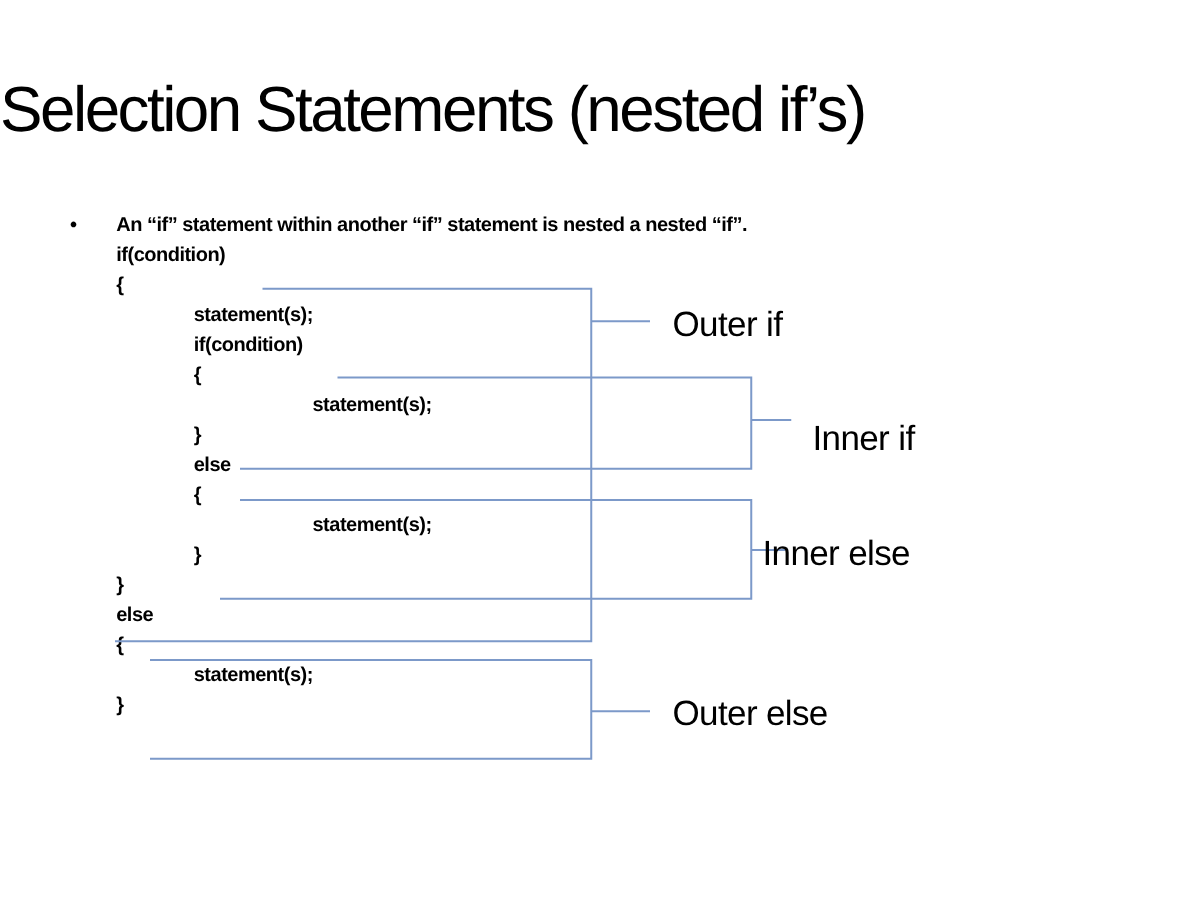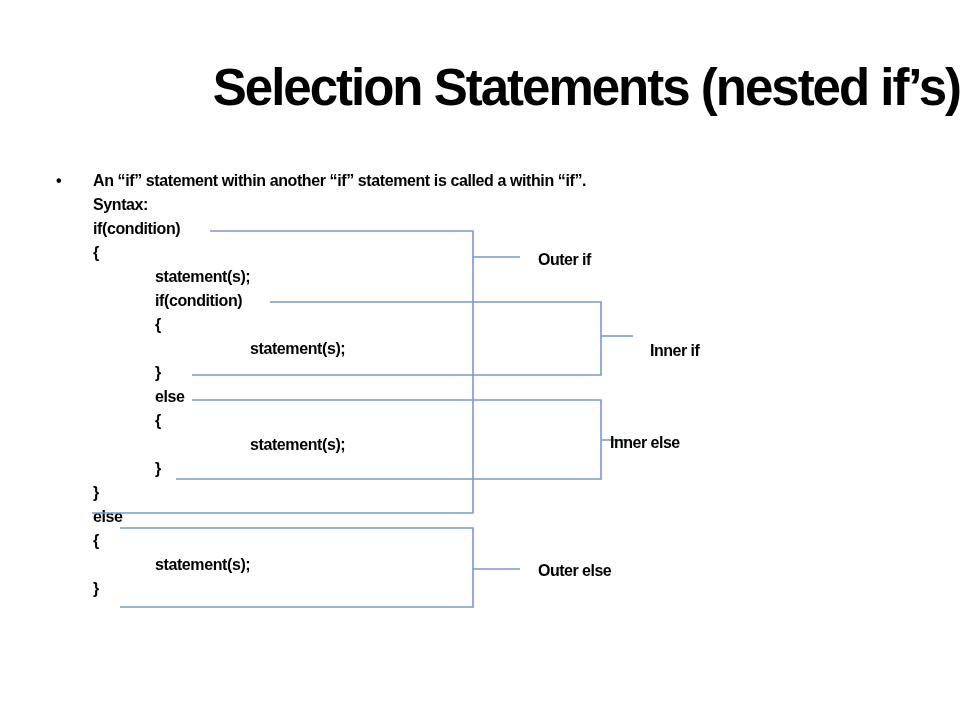--- a/index.html
+++ b/index.html
@@ -12,23 +12,23 @@
     width:960px;height:720px;
     background:var(--bg-color);
     position:relative;
     overflow:hidden;
     font-family:"Liberation Sans", sans-serif;
     color:var(--text-color);
   }
   .slide-title{
     position:absolute;
     top:58px;left:0;width:960px;
-    text-align:right;
+    text-align:left;
     font-size:51px;
-    font-weight:bold;
+    font-weight:normal;
     letter-spacing:-2px;
     white-space:nowrap;
   }
   .bullet-marker{
     position:absolute;
     left:56px;top:169px;
     height:24px;line-height:24px;
     font-size:16px;font-weight:bold;
   }
   .textblock{
@@ -47,41 +47,40 @@
   .overlay{
     position:absolute;left:0;top:0;
   }
   .bracket, .tick{
     fill:none;
     stroke:var(--line-color);
     stroke-width:1.6;
   }
   .dlabel{
     position:absolute;
-    font-size:16px;
-    font-weight:bold;
+    font-size:28px;
+    font-weight:normal;
     letter-spacing:-0.5px;
     white-space:nowrap;
     height:24px;line-height:24px;
   }
   .lbl-outer-if  {left:538px;top:248px;}
   .lbl-inner-if  {left:650px;top:323px;margin-top:16px;}
   .lbl-inner-else{left:610px;top:431px;}
   .lbl-outer-else{left:538px;top:559px;text-align:center;}
 </style>
 </head>
 <body>
 
 <div class="slide-title">Selection Statements (nested if’s)</div>
 
 <div class="bullet-marker">•</div>
 
 <div class="textblock">
-  <div class="tline">An “if” statement within another “if” statement is called a within “if”.</div>
-  <div class="tline">Syntax:</div>
+  <div class="tline">An “if” statement within another “if” statement is nested a nested “if”.</div>
   <div class="tline">if(condition)</div>
   <div class="tline">{</div>
   <div class="tline ind1">statement(s);</div>
   <div class="tline ind1">if(condition)</div>
   <div class="tline ind1">{</div>
   <div class="tline ind2">statement(s);</div>
   <div class="tline ind1">}</div>
   <div class="tline ind1">else</div>
   <div class="tline ind1">{</div>
   <div class="tline ind2">statement(s);</div>

